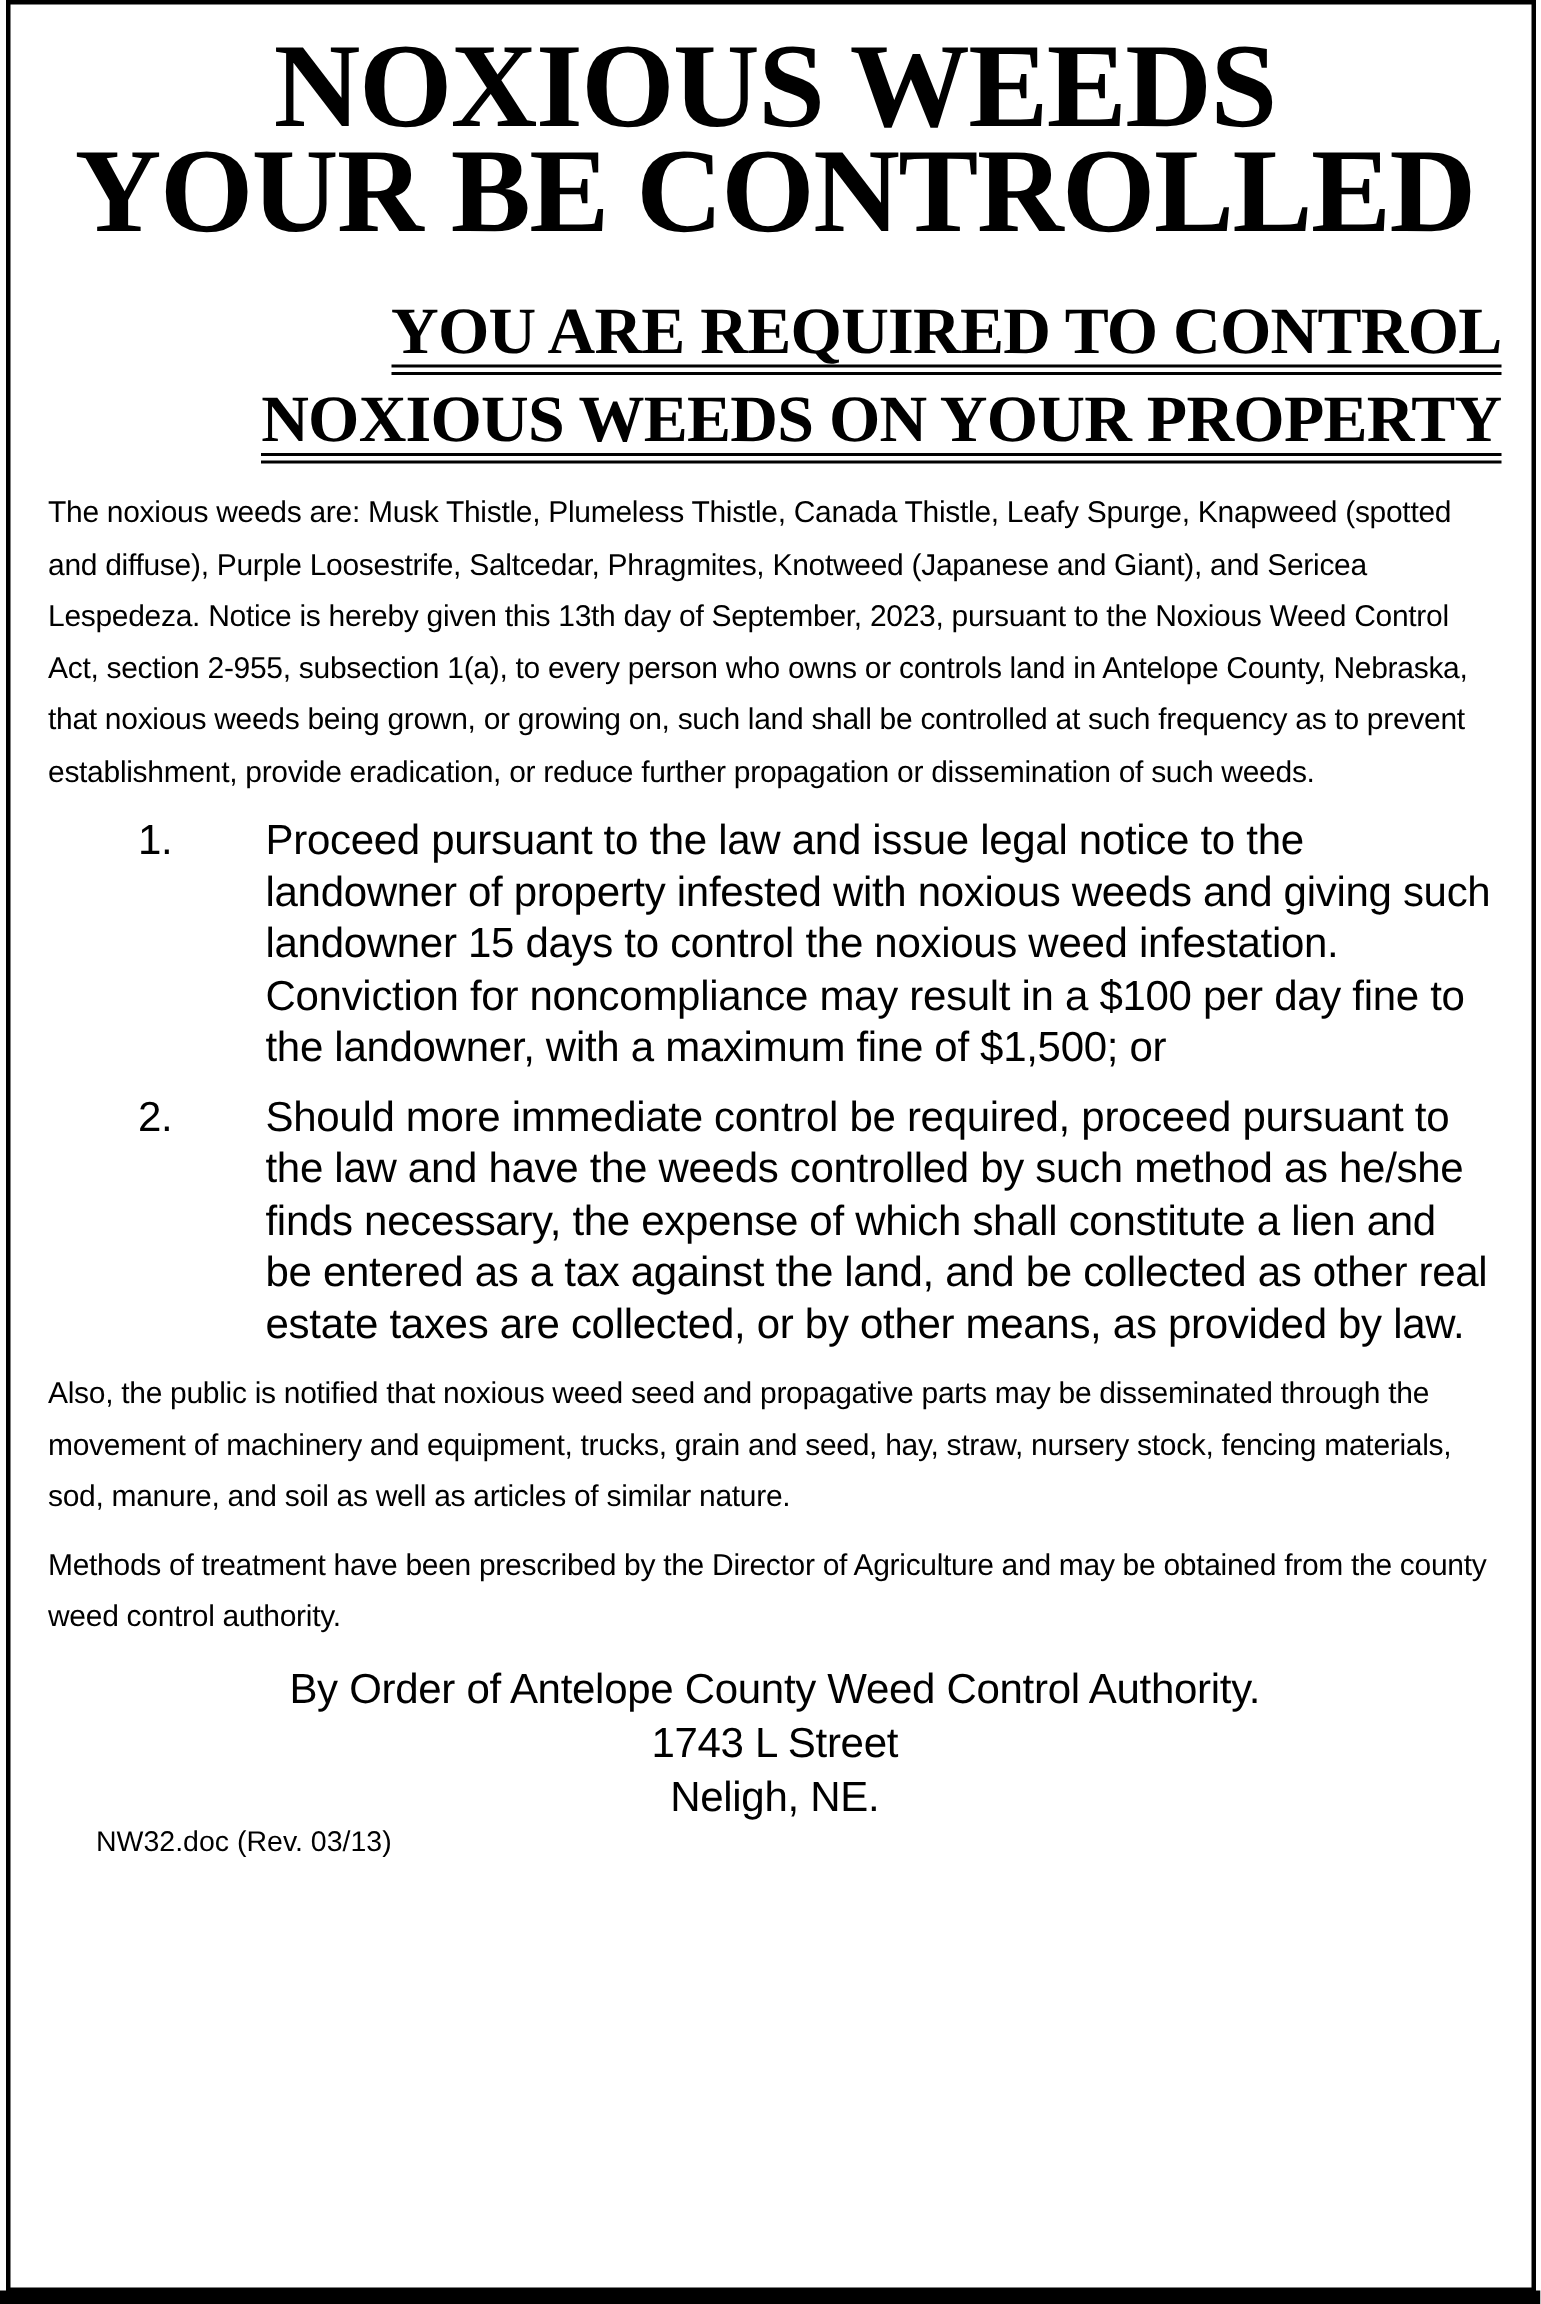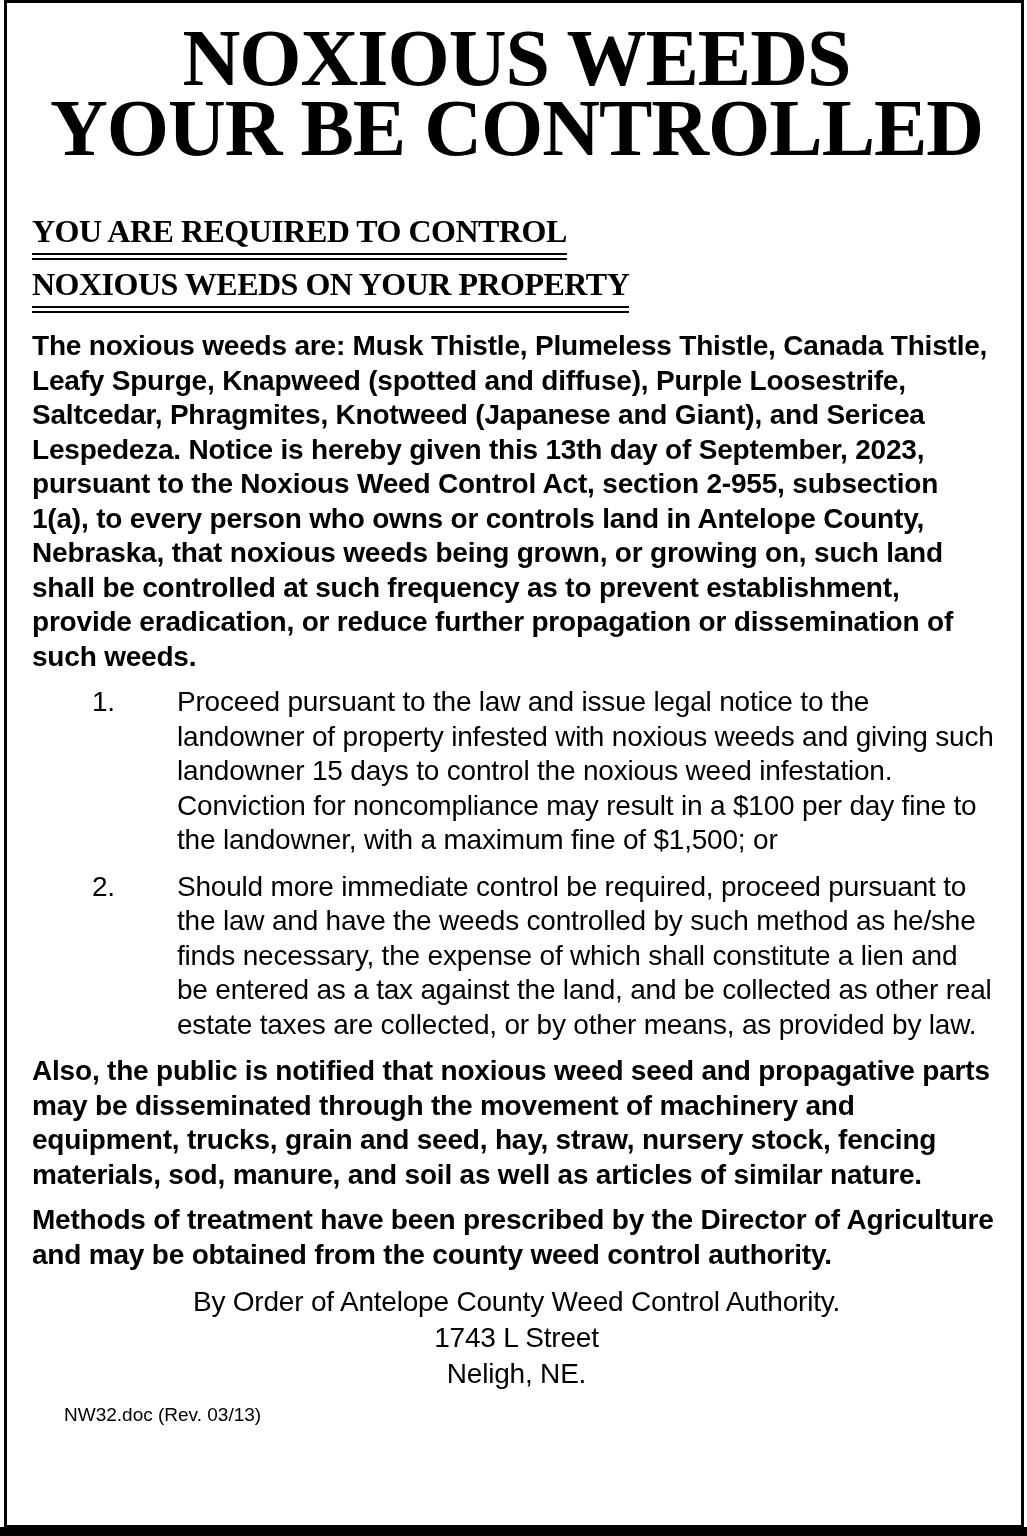--- a/index.html
+++ b/index.html
@@ -34,41 +34,40 @@
   .headline {
     font-family: "Liberation Serif", serif;
     font-weight: bold;
     font-size: 80px;
     line-height: 70px;
     letter-spacing: -1px;
     text-align: center;
     margin: 6px 0 0 0;
   }
   .subhead {
-    text-align: left;
-    margin-top: 48px;
+    text-align: right;
+    margin-top: 32px;
     font-family: "Liberation Serif", serif;
     font-weight: bold;
-    font-size: 32px;
+    font-size: 44px;
     letter-spacing: -0.5px;
   }
   .subhead-line { margin-top: 4px; }
   .subhead-line .u {
     display: inline-block;
     line-height: 40px;
     padding-bottom: 2px;
     border-bottom: 7px double #000;
   }
   .body-copy { margin-top: 16px; }
   .para {
-    font-size: 28px;
+    font-size: 20px;
     line-height: 34.5px;
     letter-spacing: -0.2px;
     margin: 0 0 11px 0;
-    font-weight: bold;
   }
   .num-list { margin: 2px 0 4px 0; }
   .li {
     display: flex;
     margin: 0 0 12px 0;
     font-size: 28px;
     line-height: 34.5px;
     letter-spacing: -0.2px;
   }
   .li-num {
@@ -81,21 +80,21 @@
     text-align: center;
     font-size: 28px;
     line-height: 36px;
     letter-spacing: -0.2px;
     margin-top: 12px;
   }
   .bottom-row {
     display: flex;
     justify-content: space-between;
     align-items: flex-end;
-    margin-top: 12px;
+    margin-top: 2px;
   }
   .doc-ref {
     font-size: 19px;
     margin-left: 32px;
     padding-bottom: 3px;
   }
   .publish-group {
     font-size: 29px;
     letter-spacing: -0.2px;
     white-space: nowrap;

